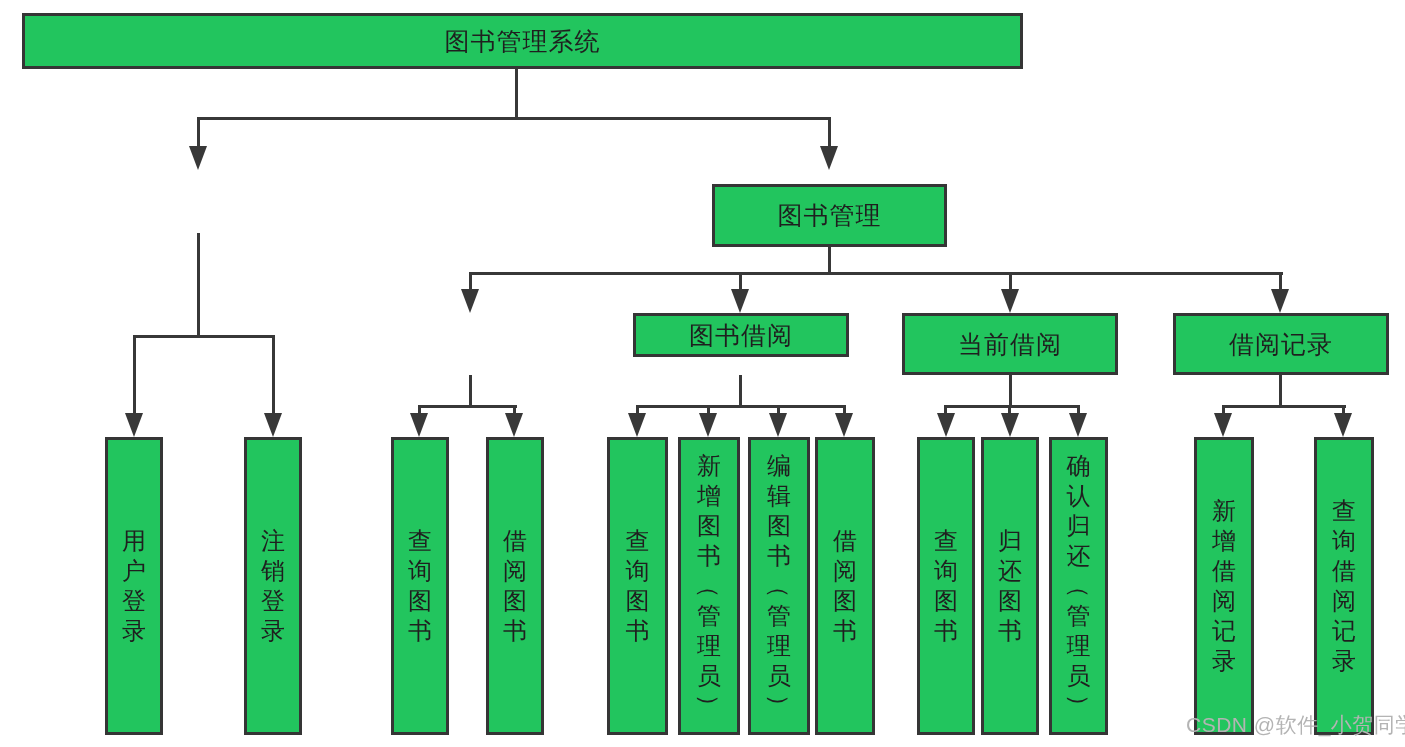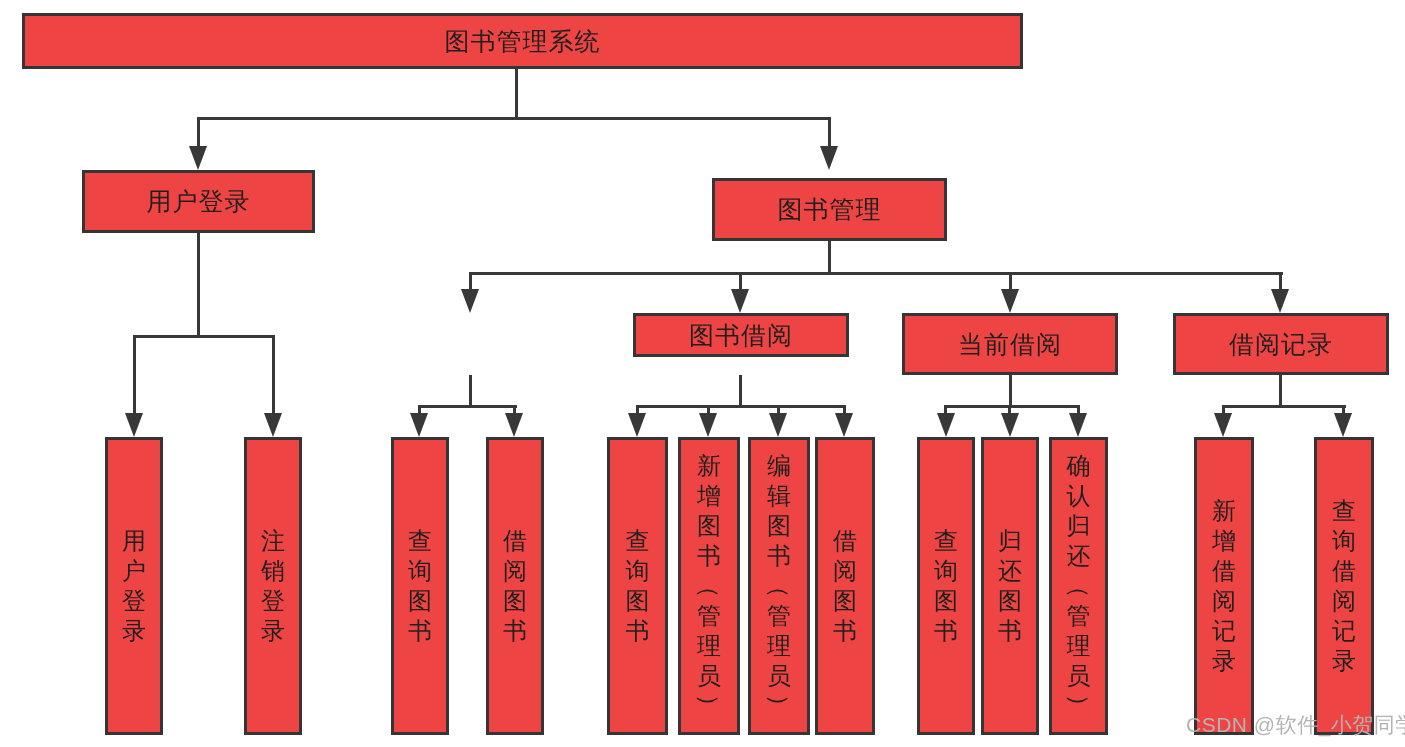--- a/index.html
+++ b/index.html
@@ -12,21 +12,21 @@
     position: relative;
     width: 1405px;
     height: 747px;
     background: #ffffff;
     overflow: hidden;
   }
   .box {
     position: absolute;
     box-sizing: border-box;
     border: 3px solid #353535;
-    background: #ef4444;
+    background: #22c55e;
     display: flex;
     align-items: center;
     justify-content: center;
     color: #1f1f1f;
     z-index: 2;
   }
   .hlabel {
     font-size: 25px;
     letter-spacing: 1px;
     white-space: nowrap;
@@ -82,24 +82,21 @@
     <span class="hlabel">图书管理系统</span>
   </div>
 
   <div class="vline" style="left:515px; top:69px; height:48px;"></div>
   <div class="hline" style="left:197px; top:117px; width:634px;"></div>
   <div class="vline" style="left:197px; top:117px; height:31px;"></div>
   <div class="arrow" style="left:189px; top:146px;"></div>
   <div class="vline" style="left:828px; top:117px; height:31px;"></div>
   <div class="arrow" style="left:820px; top:146px;"></div>
 
-  <div class="box" style="left:82px; top:170px; width:233px; height:63px;">
-    <span class="hlabel">用户登录</span>
-  </div>
-  <div class="box" style="left:712px; top:178px; width:235px; height:63px;">
+  <div class="box" style="left:712px; top:184px; width:235px; height:63px;">
     <span class="hlabel">图书管理</span>
   </div>
 
   <div class="vline" style="left:197px; top:233px; height:102px;"></div>
   <div class="hline" style="left:133px; top:335px; width:142px;"></div>
   <div class="vline" style="left:133px; top:335px; height:80px;"></div>
   <div class="arrow" style="left:125px; top:413px;"></div>
   <div class="vline" style="left:272px; top:335px; height:80px;"></div>
   <div class="arrow" style="left:264px; top:413px;"></div>
 

